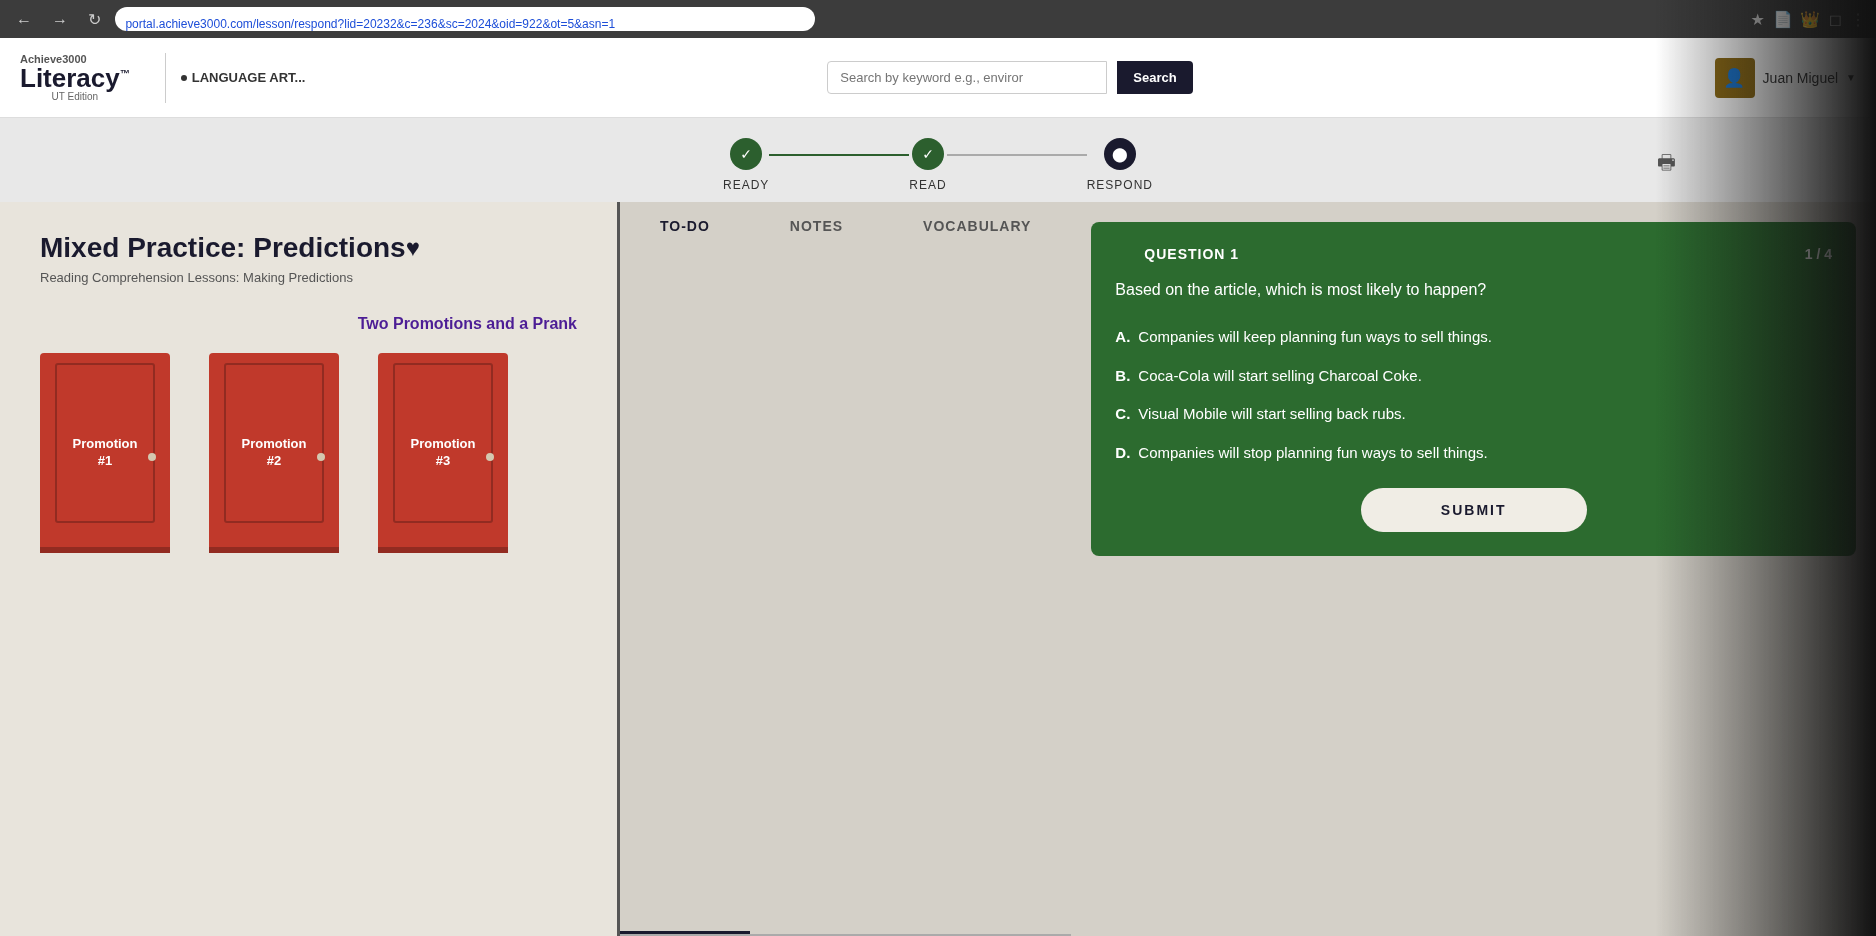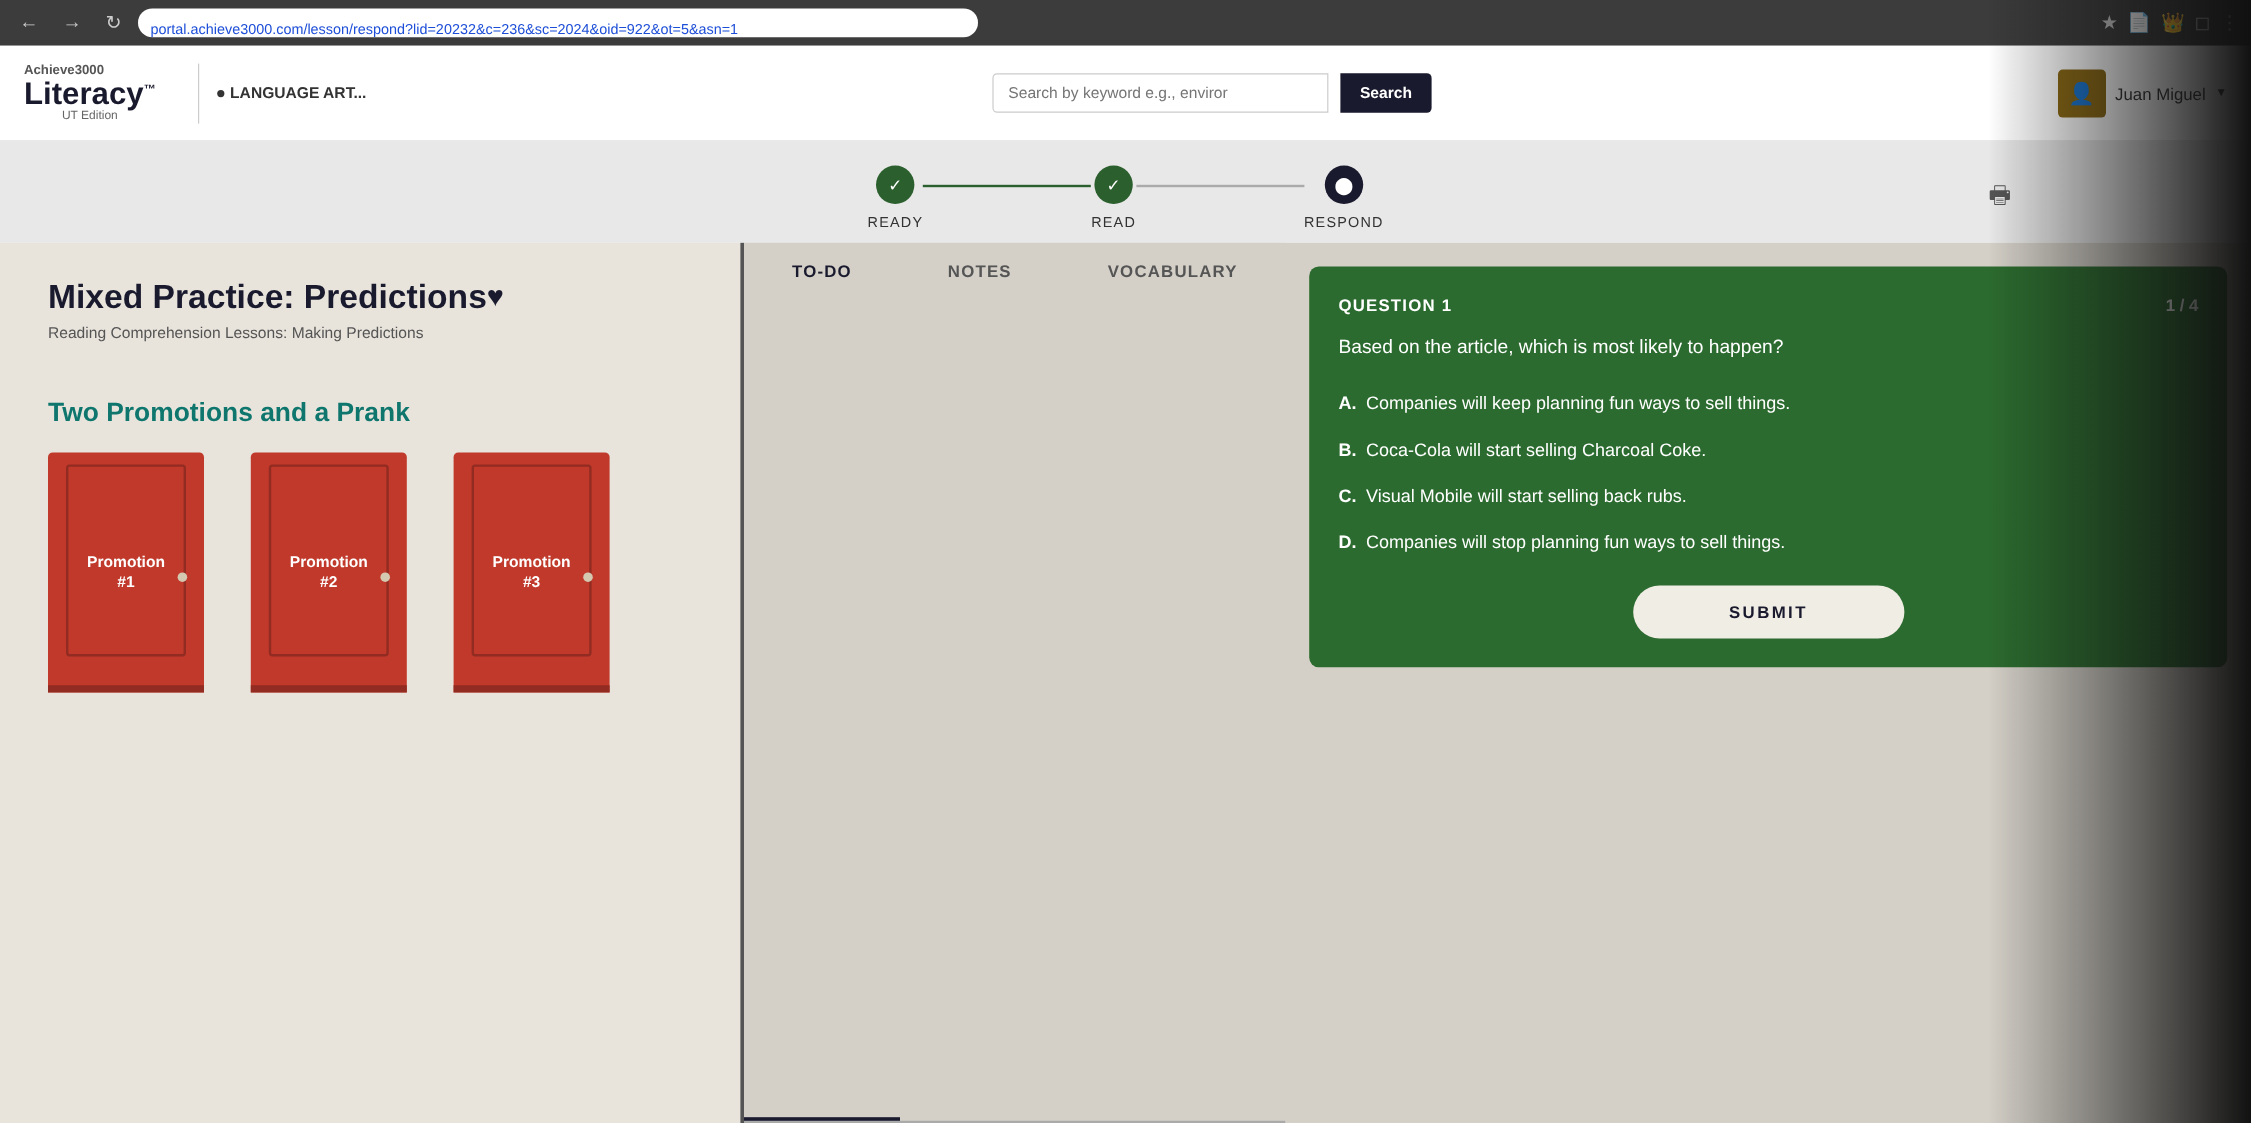--- a/index.html
+++ b/index.html
@@ -251,27 +251,28 @@
       align-items: center;
       margin-bottom: 6px;
     }
     .heart-icon {
       color: #1a1a2e;
       font-size: 24px;
     }
     .article-subtitle {
       font-size: 13px;
       color: #555;
-      margin-bottom: 46px;
+      margin-bottom: 30px;
     }
     .article-section-title {
-      font-size: 22px;
-      font-weight: bold;
-      color: #0f766e;
+      font-size: 16px;
+      font-weight: bold;
+      color: #4c1d95;
       margin-bottom: 20px;
+      text-align: right;
     }
     .doors-container {
       display: flex;
       gap: 39px;
       margin-top: 10px;
     }
     .door-wrapper {
       display: flex;
       flex-direction: column;
       align-items: center;
@@ -364,20 +365,21 @@
       border-radius: 8px;
       padding: 24px;
       color: #fff;
       position: relative;
     }
     .question-header {
       display: flex;
       justify-content: space-between;
       align-items: center;
       margin-bottom: 16px;
+      margin-left: 29px;
     }
     .question-label {
       font-size: 14px;
       font-weight: bold;
       letter-spacing: 1px;
     }
     .question-counter {
       font-size: 14px;
       font-weight: bold;
     }

